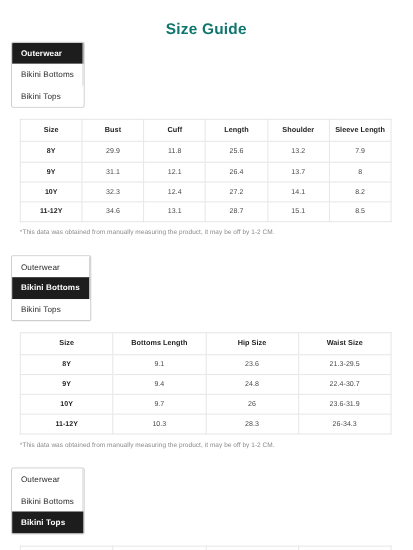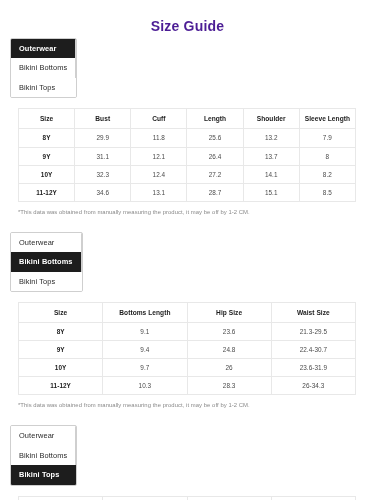--- a/index.html
+++ b/index.html
@@ -18,21 +18,21 @@
     width: 375px;
     min-height: 500px;
     background: #ffffff;
     padding: 0;
   }
   .page-title {
     text-align: center;
     font-size: 14px;
     font-weight: bold;
     letter-spacing: 0.2px;
-    color: #4c1d95;
+    color: #0f766e;
     margin: 18px 0 0 0;
     padding: 0;
   }
   .section-heading-wrap {
     position: relative;
     margin: 22px 0 10px 0;
     padding: 0 16px;
     text-align: center;
   }
   .section-heading-rule {

